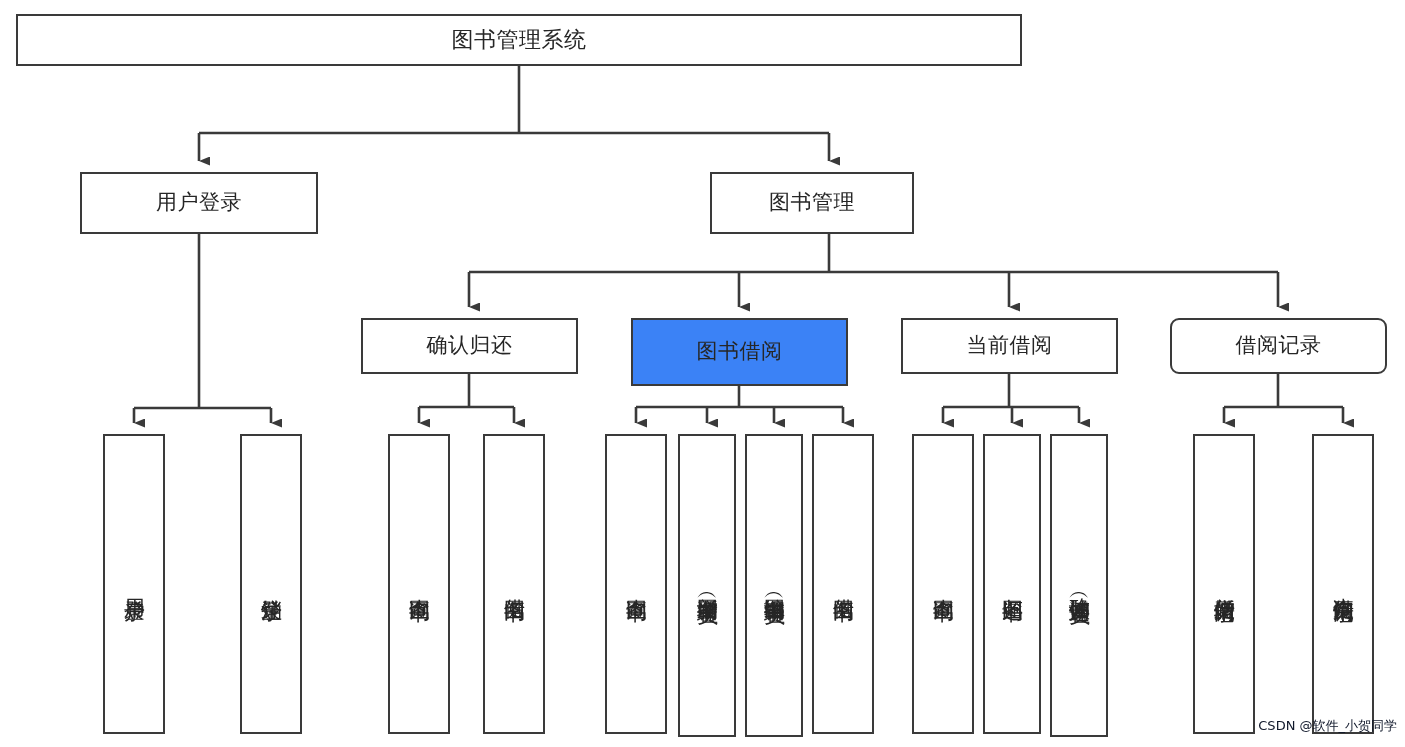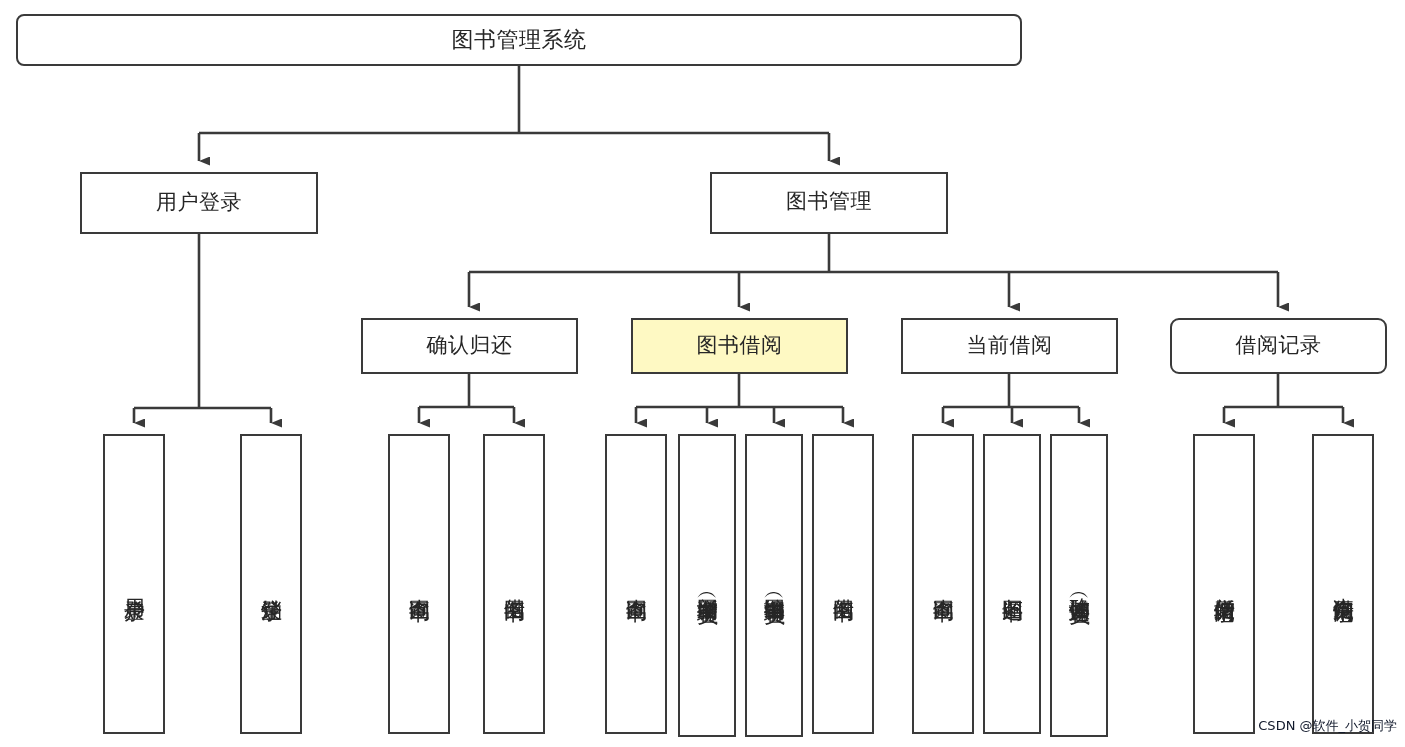--- a/index.html
+++ b/index.html
@@ -107,33 +107,33 @@
         <path d="M 1012 407 L 1012 423" stroke="#3a3a3a" marker-end="url(#arrowhead)"></path>
         <path d="M 1079 407 L 1079 423" stroke="#3a3a3a" marker-end="url(#arrowhead)"></path>
         <path d="M 1278 374 L 1278 407" stroke="#3a3a3a"></path>
         <path d="M 1224 407 L 1343 407" stroke="#3a3a3a"></path>
         <path d="M 1224 407 L 1224 423" stroke="#3a3a3a" marker-end="url(#arrowhead)"></path>
         <path d="M 1343 407 L 1343 423" stroke="#3a3a3a" marker-end="url(#arrowhead)"></path>
       </g>
   </svg>
 
   <div id="boxes-layer">
-      <div class="node-box root-box" style="left: 16px; top: 14px; width: 1006px; height: 52px; border-color: rgb(58, 58, 58); background: rgb(255, 255, 255); border-radius: 8px;">
+      <div class="node-box root-box" style="left: 16px; top: 14px; width: 1006px; height: 52px; border-color: rgb(58, 58, 58); background: rgb(255, 255, 255);">
         <span class="node-label-h" style="color: rgb(38, 38, 38);">图书管理系统</span>
       </div>
       <div class="node-box" style="left: 80px; top: 172px; width: 238px; height: 62px; border-color: rgb(58, 58, 58); background: rgb(255, 255, 255);">
         <span class="node-label-h" style="color: rgb(38, 38, 38);">用户登录</span>
       </div>
-      <div class="node-box" style="left: 710px; top: 172px; width: 238px; height: 62px; border-color: rgb(58, 58, 58); background: rgb(255, 255, 255); font-family: Liberation Mono, monospace;">
+      <div class="node-box" style="left: 710px; top: 172px; width: 204px; height: 62px; border-color: rgb(58, 58, 58); background: rgb(255, 255, 255);">
         <span class="node-label-h" style="color: rgb(38, 38, 38);">图书管理</span>
       </div>
       <div class="node-box" style="left: 361px; top: 318px; width: 217px; height: 56px; border-color: rgb(58, 58, 58); background: rgb(255, 255, 255);">
         <span class="node-label-h" style="color: rgb(38, 38, 38);">确认归还</span>
       </div>
-      <div class="node-box" style="left: 631px; top: 318px; width: 217px; height: 56px; border-color: rgb(58, 58, 58); background: #fef9c3;">
+      <div class="node-box" style="left: 631px; top: 318px; width: 217px; height: 68px; border-color: rgb(58, 58, 58); background: #3b82f6;">
         <span class="node-label-h" style="color: rgb(38, 38, 38);">图书借阅</span>
       </div>
       <div class="node-box" style="left: 901px; top: 318px; width: 217px; height: 56px; border-color: rgb(58, 58, 58); background: rgb(255, 255, 255);">
         <span class="node-label-h" style="color: rgb(38, 38, 38);">当前借阅</span>
       </div>
       <div class="node-box" style="left: 1170px; top: 318px; width: 217px; height: 56px; border-color: rgb(58, 58, 58); background: rgb(255, 255, 255); border-radius: 9px;">
         <span class="node-label-h" style="color: rgb(38, 38, 38);">借阅记录</span>
       </div>
       <div class="node-box" style="left: 103px; top: 434px; width: 62px; height: 300px; border-color: rgb(58, 58, 58); background: rgb(255, 255, 255);">
         <span class="node-label-v" style="color: rgb(38, 38, 38);">用户登录</span>

